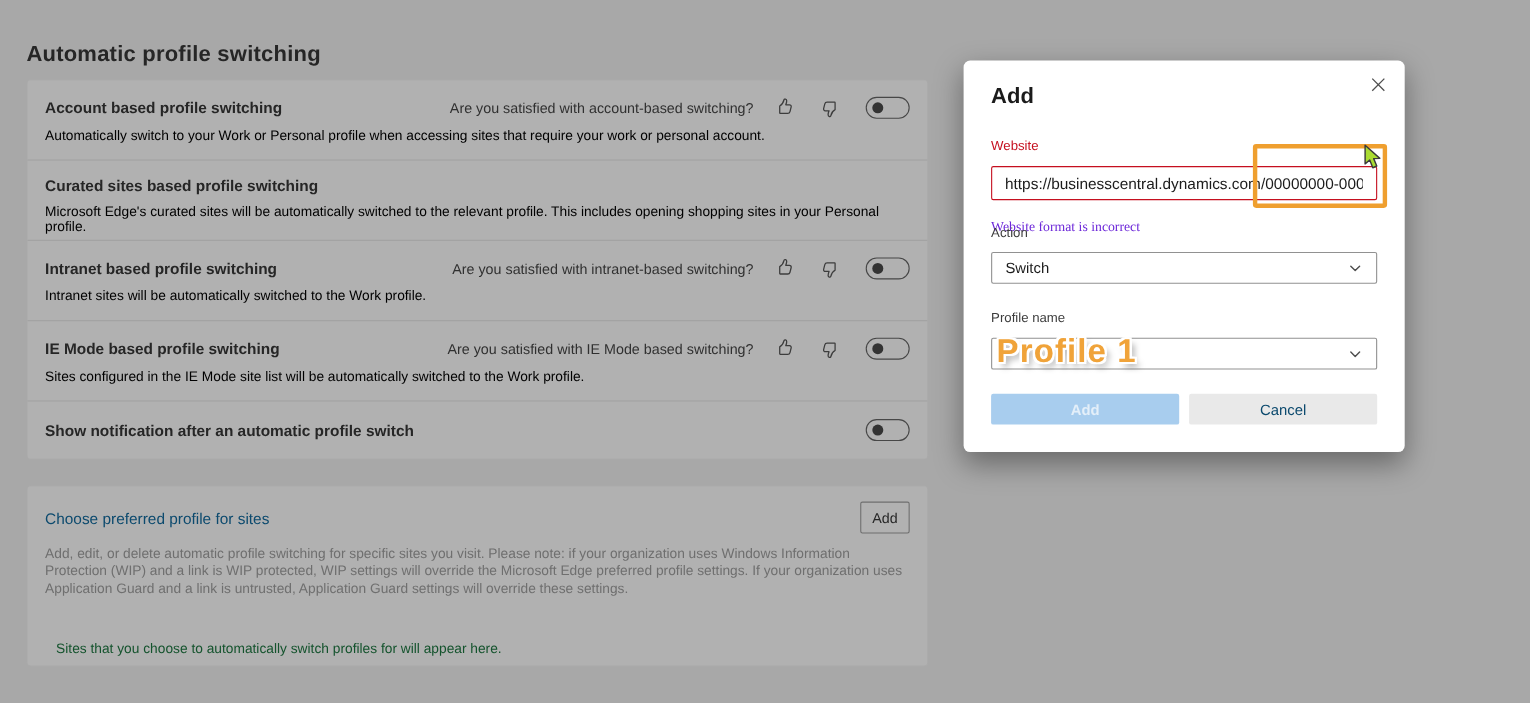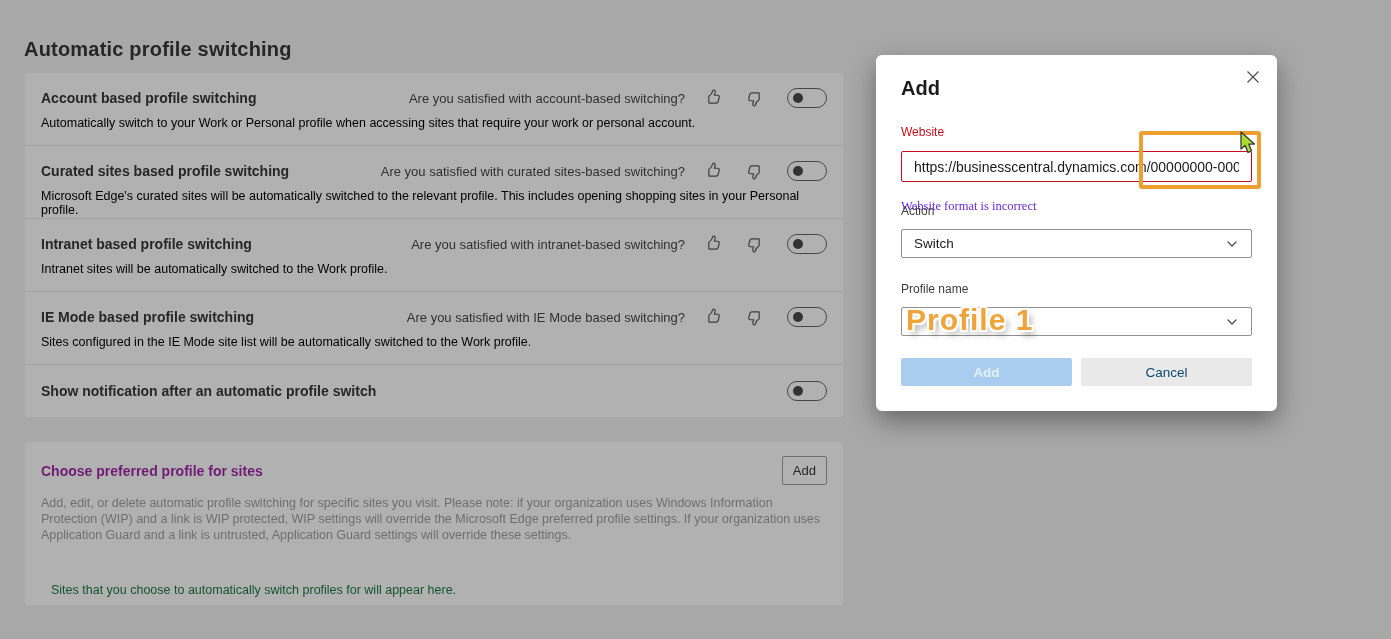--- a/index.html
+++ b/index.html
@@ -24,21 +24,21 @@
   .row-right { margin-left:auto; display:flex; align-items:center; }
   .question { font-size:13px; color:#303030; margin-right:18px; }
   .thumb { width:20px; height:20px; margin-right:22px; display:inline-flex; align-items:center; justify-content:center; }
   .thumb:last-of-type { margin-right:20px; }
   .row-desc { font-size:12.5px; color:#000000; margin-top:8px; }
 
   .toggle { width:40px; height:20px; border:1px solid #474747; border-radius:10px; position:relative; flex:0 0 auto; }
   .toggle .knob { position:absolute; left:5px; top:4px; width:10px; height:10px; border-radius:50%; background:#333; }
 
   .sec-top { display:flex; align-items:center; }
-  .sec-title { font-size:14px; font-weight:700; color:#701a75; }
+  .sec-title { font-size:14px; font-weight:400; color:#0c4a6e; }
   .sec-add-btn { margin-left:auto; min-width:44px; height:29px; padding:0 10px; border:1px solid #6f6f6f; border-radius:2px; background:transparent; font-size:13px; color:#262626; font-family:inherit; }
   .sec-desc { font-size:12.5px; color:#6f6f6f; margin-top:10px; width:790px; line-height:16px; }
   .sec-note { font-size:12.5px; color:#14532d; margin-top:40px; padding-left:10px; }
 
   
   .dialog { position:absolute; left:876px; top:55px; width:401px; height:356px; background:#ffffff; border-radius:6px; box-shadow:0 10px 26px rgba(0,0,0,.38); }
   .dlg-close { position:absolute; top:13px; right:15px; width:18px; height:18px; display:flex; align-items:center; justify-content:center; cursor:pointer; }
   .dlg-title { position:absolute; left:25px; top:22px; font-size:20px; font-weight:700; color:#1b1b1b; }
   .dlg-label-red { position:absolute; left:25px; font-size:12px; color:#c50f1f; }
   .lbl-website { top:70px; }
@@ -92,36 +92,20 @@
               <span class="knob"></span>
             </span>
         </span>
       </div>
       <div class="row-desc">Automatically switch to your Work or Personal profile when accessing sites that require your work or personal account.</div>
     </div>
 
     <div class="row row-h73">
       <div class="row-top">
         <span class="row-title">Curated sites based profile switching</span>
-        <span class="row-right">
-          <span class="question">Are you satisfied with curated sites-based switching?</span>
-          <span class="thumb">
-            <svg viewBox="0 0 24 24" width="20" height="20" fill="none" stroke="#3d3d3d" stroke-width="1.4" stroke-linejoin="round" stroke-linecap="round">
-                <path d="M7 10c2.2-1.2 4-3.8 4.6-6.5.4-1.8 3-1.2 3 .8 0 1.5-.4 3-1 4.4h4.1c1.2 0 2.1 1.1 1.8 2.3l-1.3 5.2c-.3 1.1-1.3 1.9-2.4 1.9H7.5c-.3 0-.5-.2-.5-.5V10z"></path>
-              </svg>
-          </span>
-          <span class="thumb">
-            <svg viewBox="0 0 24 24" width="20" height="20" fill="none" stroke="#3d3d3d" stroke-width="1.4" stroke-linejoin="round" stroke-linecap="round">
-                <path transform="rotate(180 12 12)" d="M7 10c2.2-1.2 4-3.8 4.6-6.5.4-1.8 3-1.2 3 .8 0 1.5-.4 3-1 4.4h4.1c1.2 0 2.1 1.1 1.8 2.3l-1.3 5.2c-.3 1.1-1.3 1.9-2.4 1.9H7.5c-.3 0-.5-.2-.5-.5V10z"></path>
-              </svg>
-          </span>
-          <span class="toggle">
-              <span class="knob"></span>
-            </span>
-        </span>
       </div>
       <div class="row-desc">Microsoft Edge's curated sites will be automatically switched to the relevant profile. This includes opening shopping sites in your Personal profile.</div>
     </div>
 
     <div class="row row-h73">
       <div class="row-top">
         <span class="row-title">Intranet based profile switching</span>
         <span class="row-right">
           <span class="question">Are you satisfied with intranet-based switching?</span>
           <span class="thumb">

